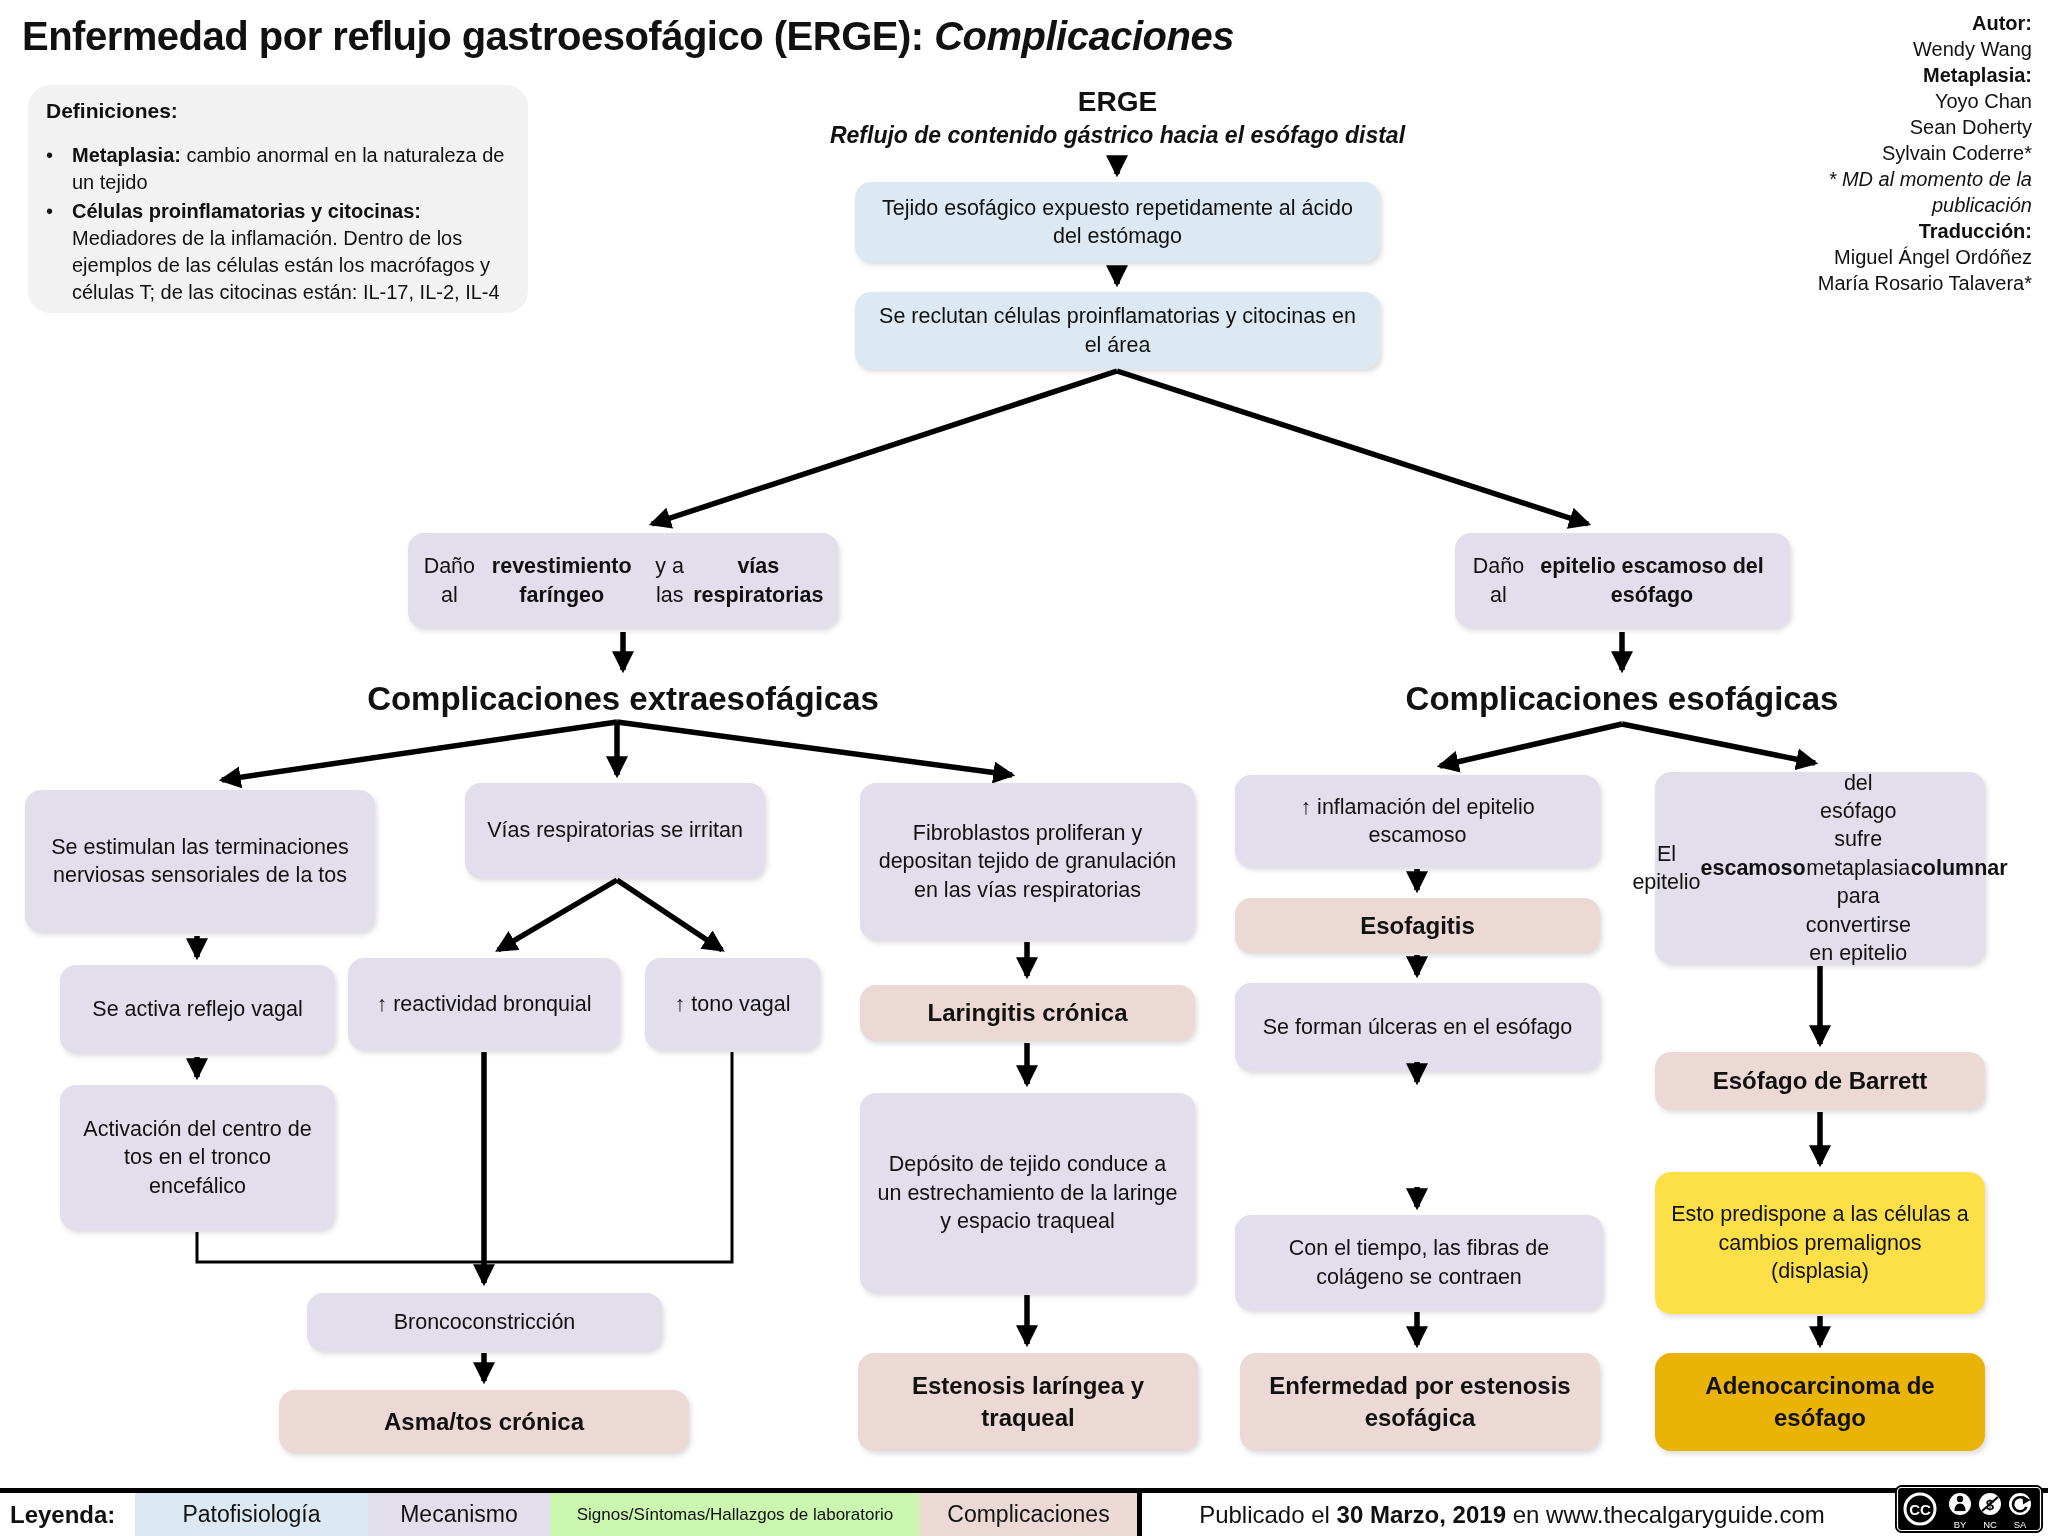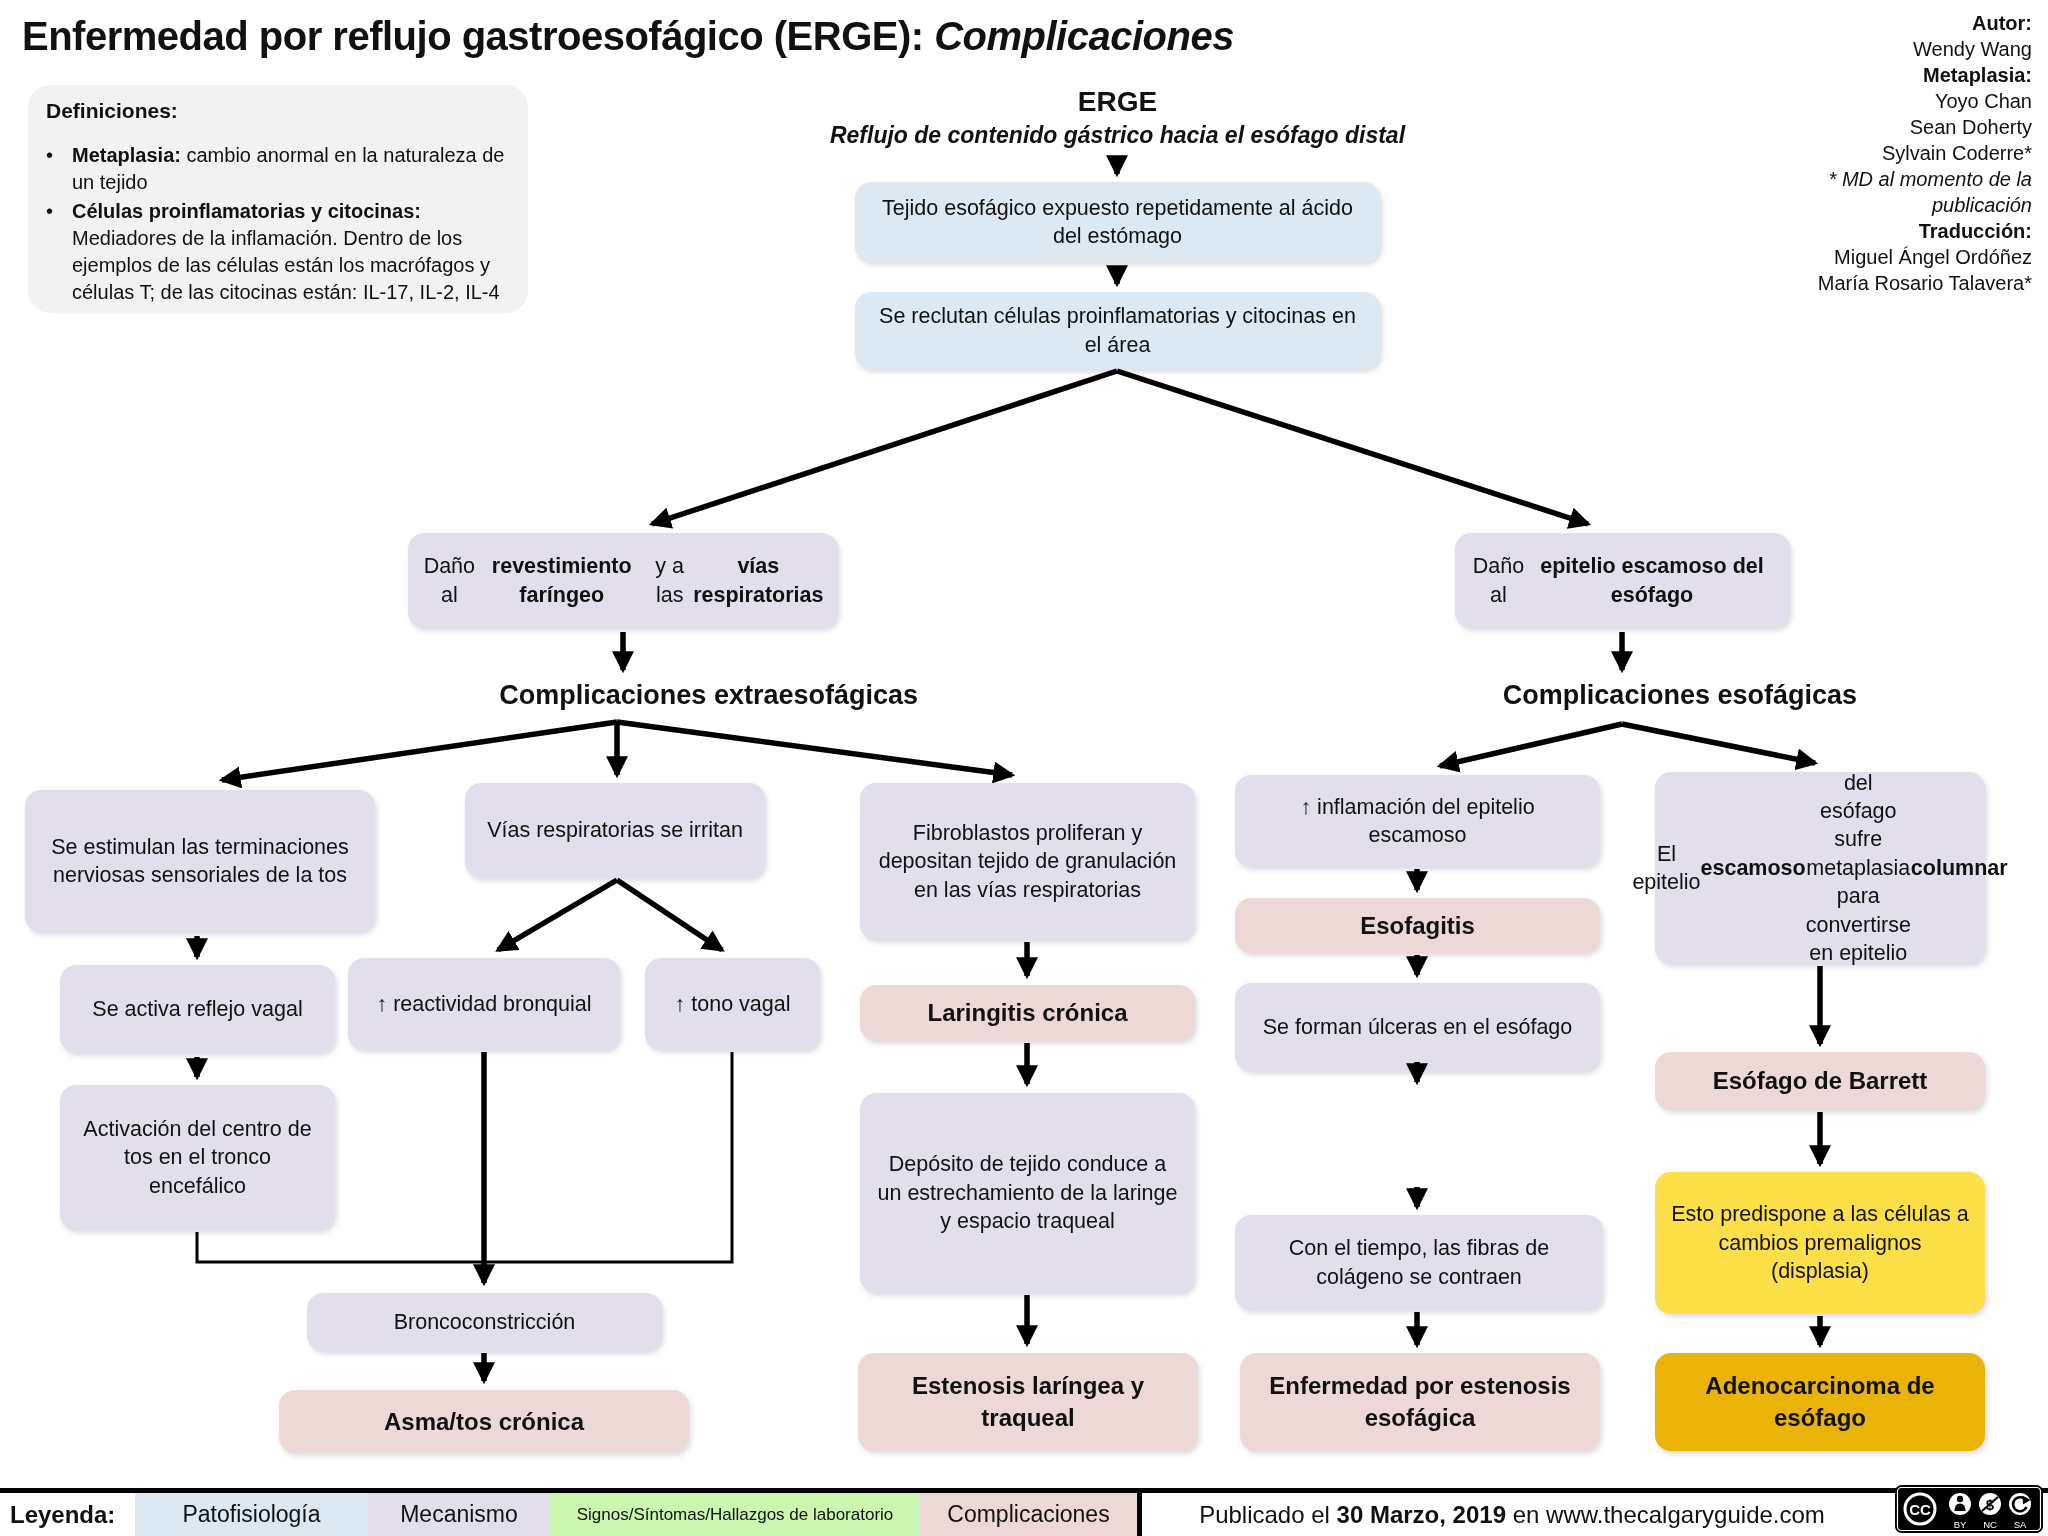--- a/index.html
+++ b/index.html
@@ -28,21 +28,21 @@
   .def-bullet{width:26px;flex:none;}
   .node{
     position:absolute;border-radius:16px;
     display:flex;align-items:center;justify-content:center;
     text-align:center;font-size:21.5px;line-height:1.32;
     padding:6px 14px;box-sizing:border-box;
     box-shadow:2px 3px 5px rgba(120,120,130,0.25);
   }
   .node.comp{font-weight:bold;font-size:24px;}
   .flow-heading{
-    position:absolute;text-align:right;font-weight:bold;font-size:27px;
+    position:absolute;text-align:center;font-weight:bold;font-size:33px;
   }
   #erge-title{
     position:absolute;left:855px;top:86px;width:525px;
     text-align:center;font-size:28px;font-weight:bold;
   }
   #erge-subtitle{
     position:absolute;left:680px;top:122px;width:875px;
     text-align:center;font-size:23px;font-weight:600;font-style:italic;
   }
   #arrows{position:absolute;left:0;top:0;z-index:3;pointer-events:none;}

